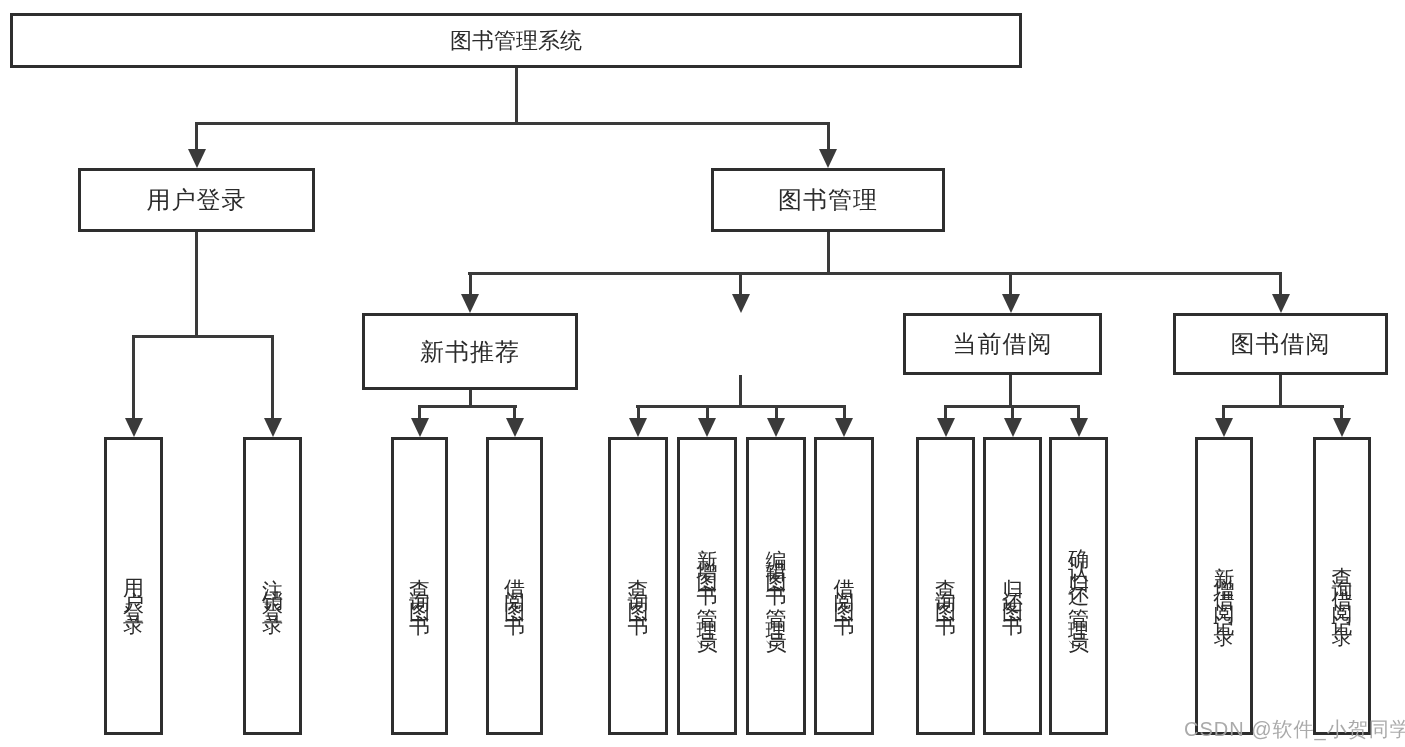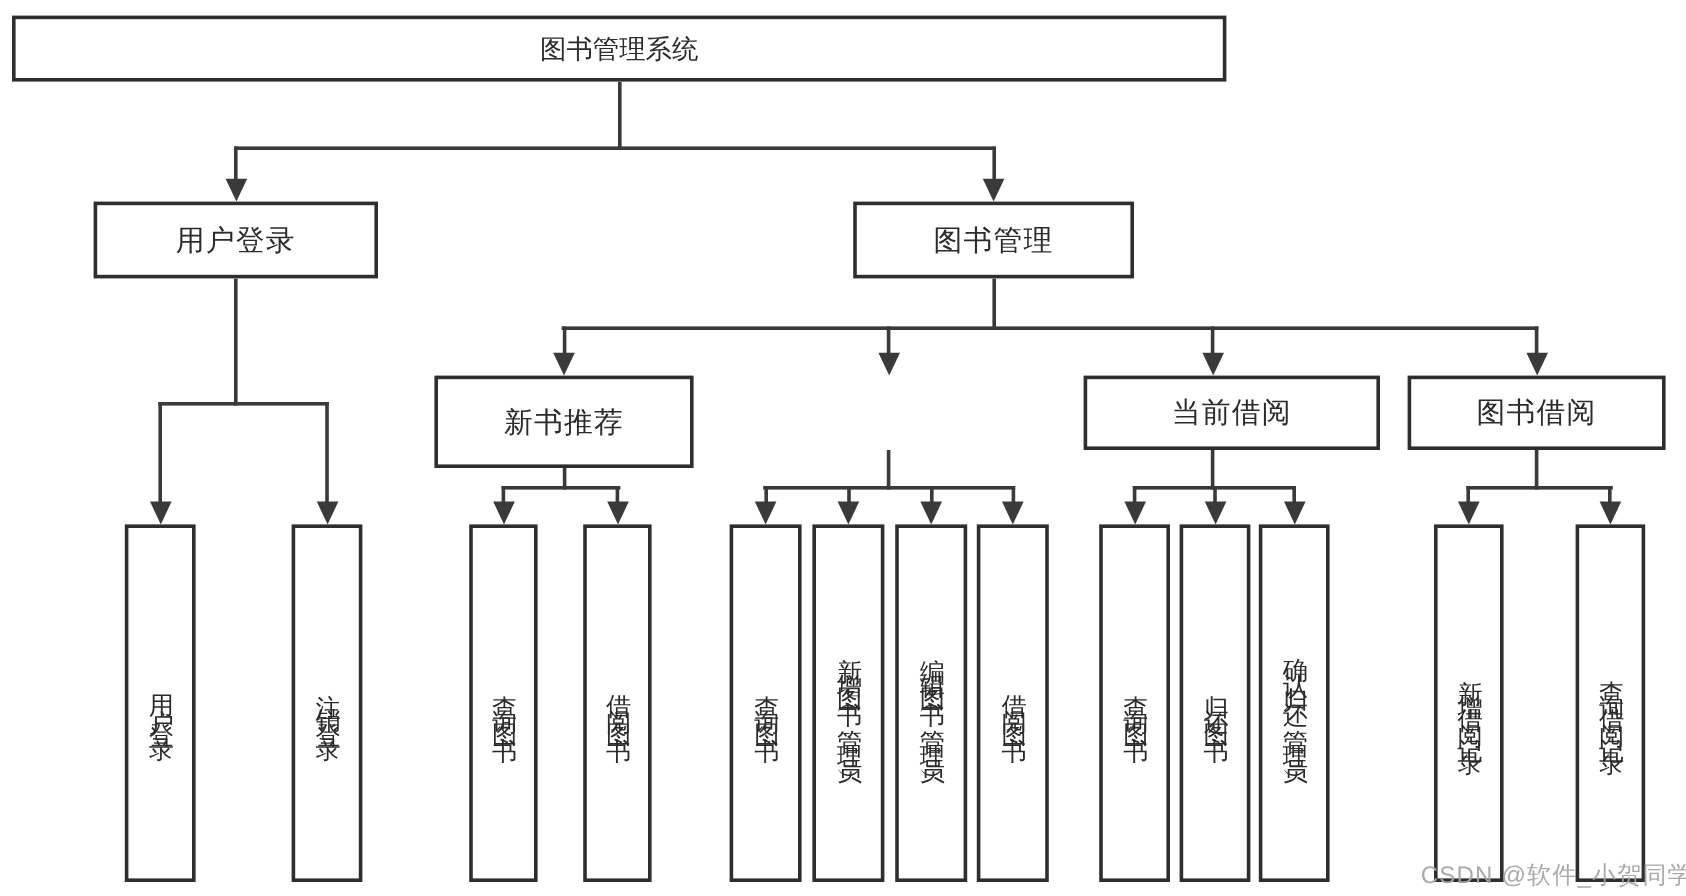--- a/index.html
+++ b/index.html
@@ -81,21 +81,21 @@
 
   <div class="node h" style="left:711px; top:168px; width:234px; height:64px;">
     <span>图书管理</span>
   </div>
 
   <div class="node h" style="left:362px; top:313px; width:216px; height:77px;">
     <span>新书推荐</span>
   </div>
 
 
-  <div class="node h" style="left:903px; top:313px; width:247px; height:62px;">
+  <div class="node h" style="left:903px; top:313px; width:199px; height:62px;">
     <span>当前借阅</span>
   </div>
 
   <div class="node h" style="left:1173px; top:313px; width:215px; height:62px;">
     <span>图书借阅</span>
   </div>
 
   <div class="leaf" style="left:104px; width:59px;">
     <span>用户登录</span>
   </div>

